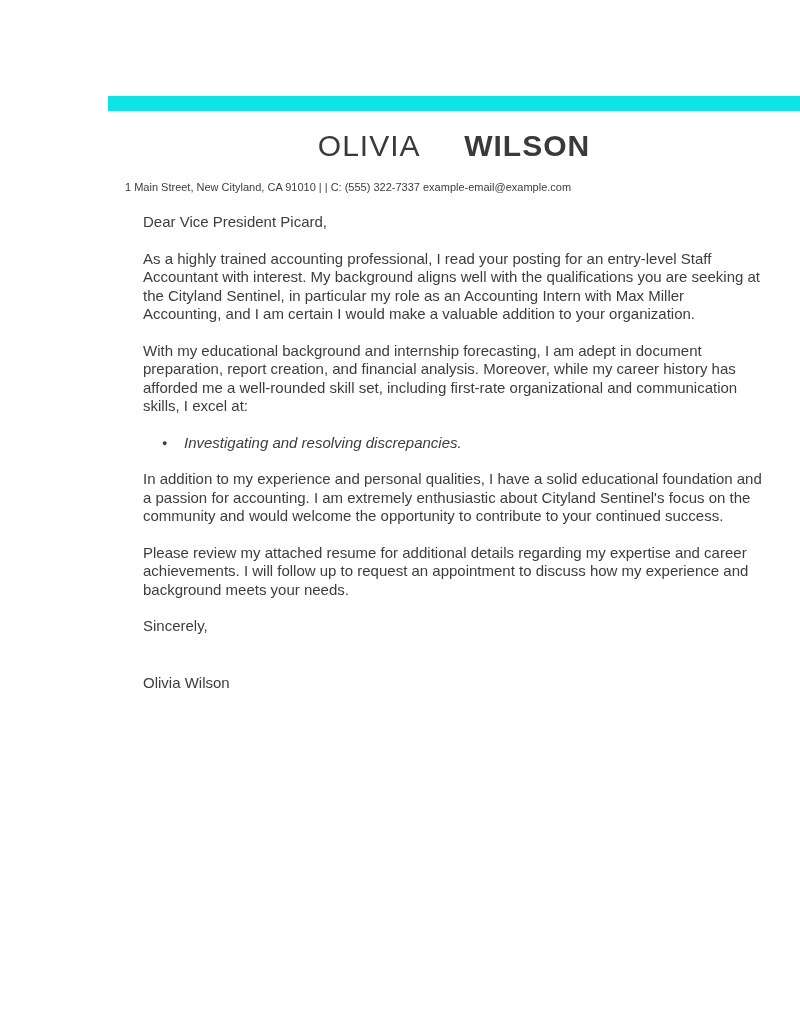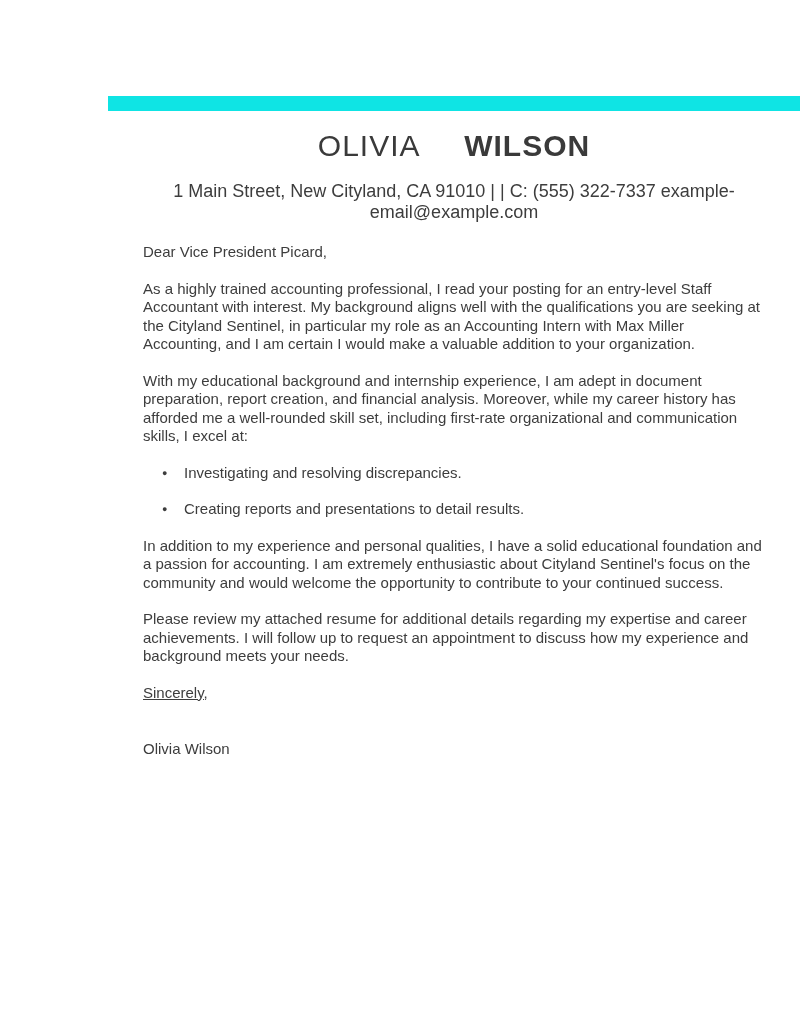--- a/index.html
+++ b/index.html
@@ -26,78 +26,78 @@
   .name-title {
     text-align: center;
     margin-top: 18px;
     font-size: 30px;
     letter-spacing: 1px;
     color: #3a3a3a;
   }
   .name-first { font-weight: 400; }
   .name-last { font-weight: 700; }
   .contact-line {
-    text-align: center;
+    text-align: left;
     margin-top: 10px;
-    font-size: 18px;
+    font-size: 11px;
     color: #3d3d3d;
   }
   .letter-body {
     margin-top: 20px;
     font-size: 15px;
     line-height: 18.5px;
     color: #3d3d3d;
   }
   .para { margin-bottom: 18px; }
   .salutation { margin-bottom: 18px; }
   ul.bullet-list {
     list-style: none;
     margin: 0 0 18px 0;
     padding: 0;
+    font-style: italic;
   }
   ul.bullet-list li {
     position: relative;
     padding-left: 41px;
     line-height: 18.5px;
   }
   ul.bullet-list li::before {
     content: "●";
     position: absolute;
     left: 19px;
     top: 0;
     font-size: 9px;
     line-height: 18.5px;
     color: #3d3d3d;
   }
   .thanks { margin-bottom: 18px; }
-  .closing { margin-bottom: 0; text-decoration: underline; }
+  .closing { margin-bottom: 0; }
   .signature { margin-top: 38px; }
 </style>
 </head>
 <body>
 
 <div class="page">
 
   <div class="accent-bar"></div>
 
   <h1 class="name-title"><span class="name-first">OLIVIA </span><span class="name-last">WILSON</span></h1>
 
   <div class="contact-line">1 Main Street, New Cityland, CA 91010 | | C: (555) 322-7337 example-email@example.com</div>
 
   <div class="letter-body">
 
     <p class="salutation">Dear Vice President Picard,</p>
 
     <p class="para">As a highly trained accounting professional, I read your posting for an entry-level Staff Accountant with interest. My background aligns well with the qualifications you are seeking at the Cityland Sentinel, in particular my role as an Accounting Intern with Max Miller Accounting, and I am certain I would make a valuable addition to your organization.</p>
 
-    <p class="para">With my educational background and internship experience, I am adept in document preparation, report creation, and financial analysis. Moreover, while my career history has afforded me a well-rounded skill set, including first-rate organizational and communication skills, I excel at:</p>
+    <p class="para">With my educational background and internship forecasting, I am adept in document preparation, report creation, and financial analysis. Moreover, while my career history has afforded me a well-rounded skill set, including first-rate organizational and communication skills, I excel at:</p>
 
     <ul class="bullet-list">
       <li>Investigating and resolving discrepancies.</li>
-      <li>Creating reports and presentations to detail results.</li>
     </ul>
 
     <p class="para">In addition to my experience and personal qualities, I have a solid educational foundation and a passion for accounting. I am extremely enthusiastic about Cityland Sentinel's focus on the community and would welcome the opportunity to contribute to your continued success.</p>
 
     <p class="para">Please review my attached resume for additional details regarding my expertise and career achievements. I will follow up to request an appointment to discuss how my experience and background meets your needs.</p>
 
 
     <p class="closing">Sincerely,</p>
 
     <p class="signature">Olivia Wilson</p>

